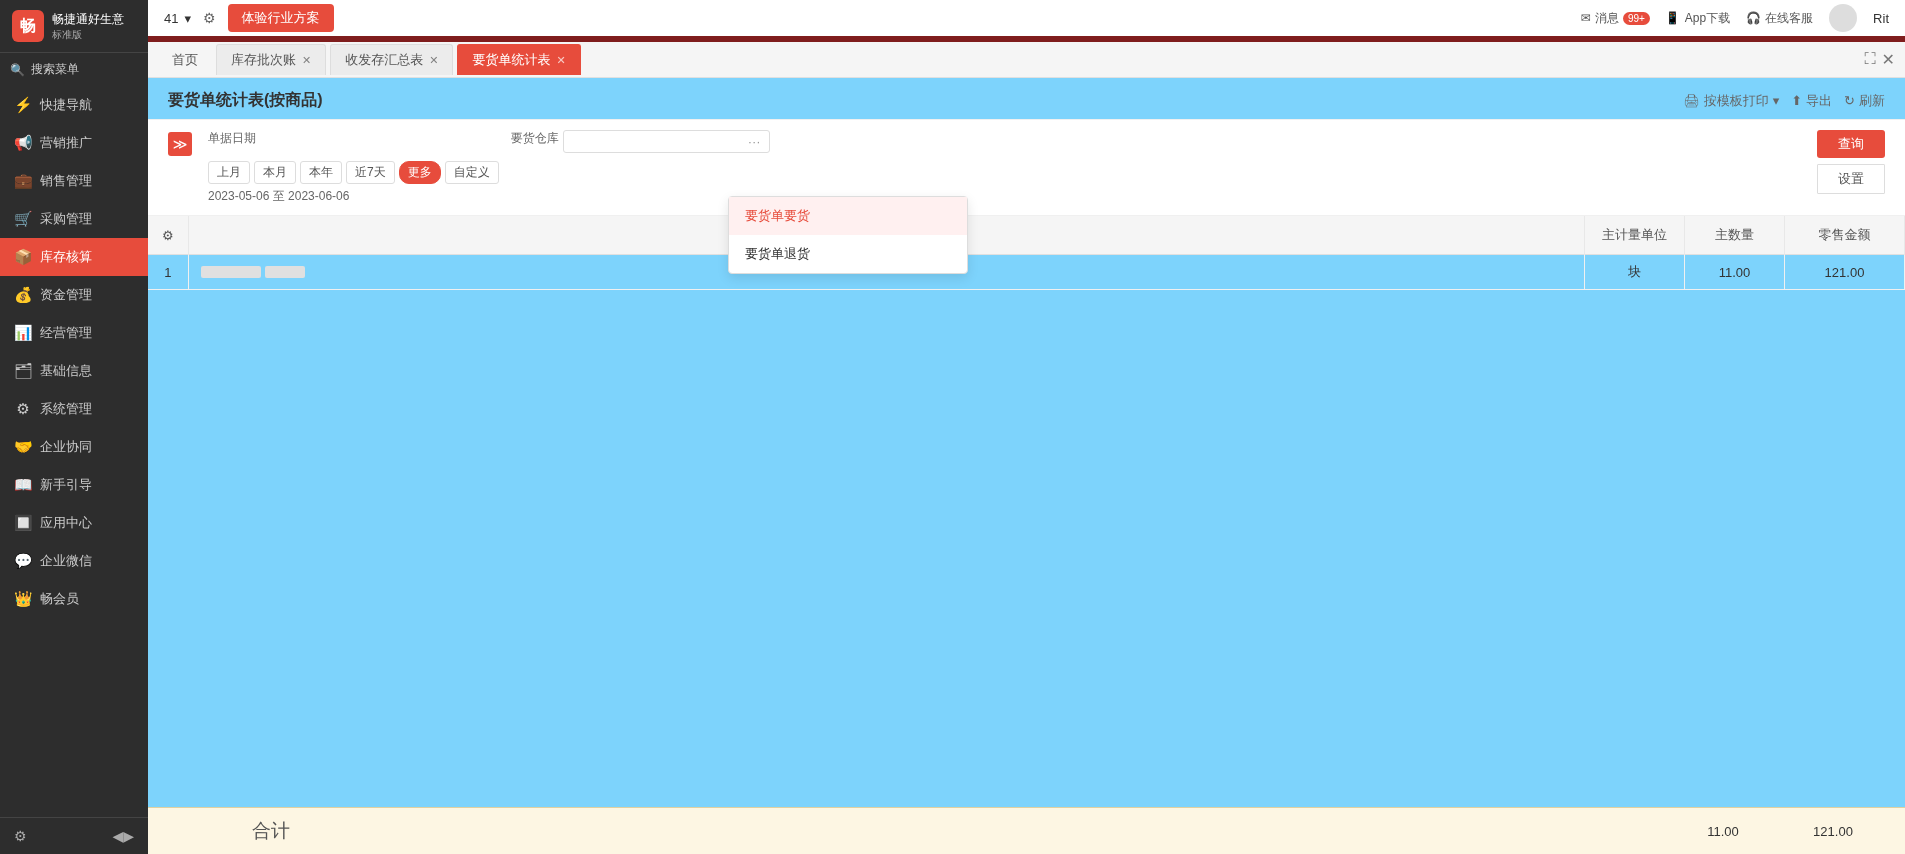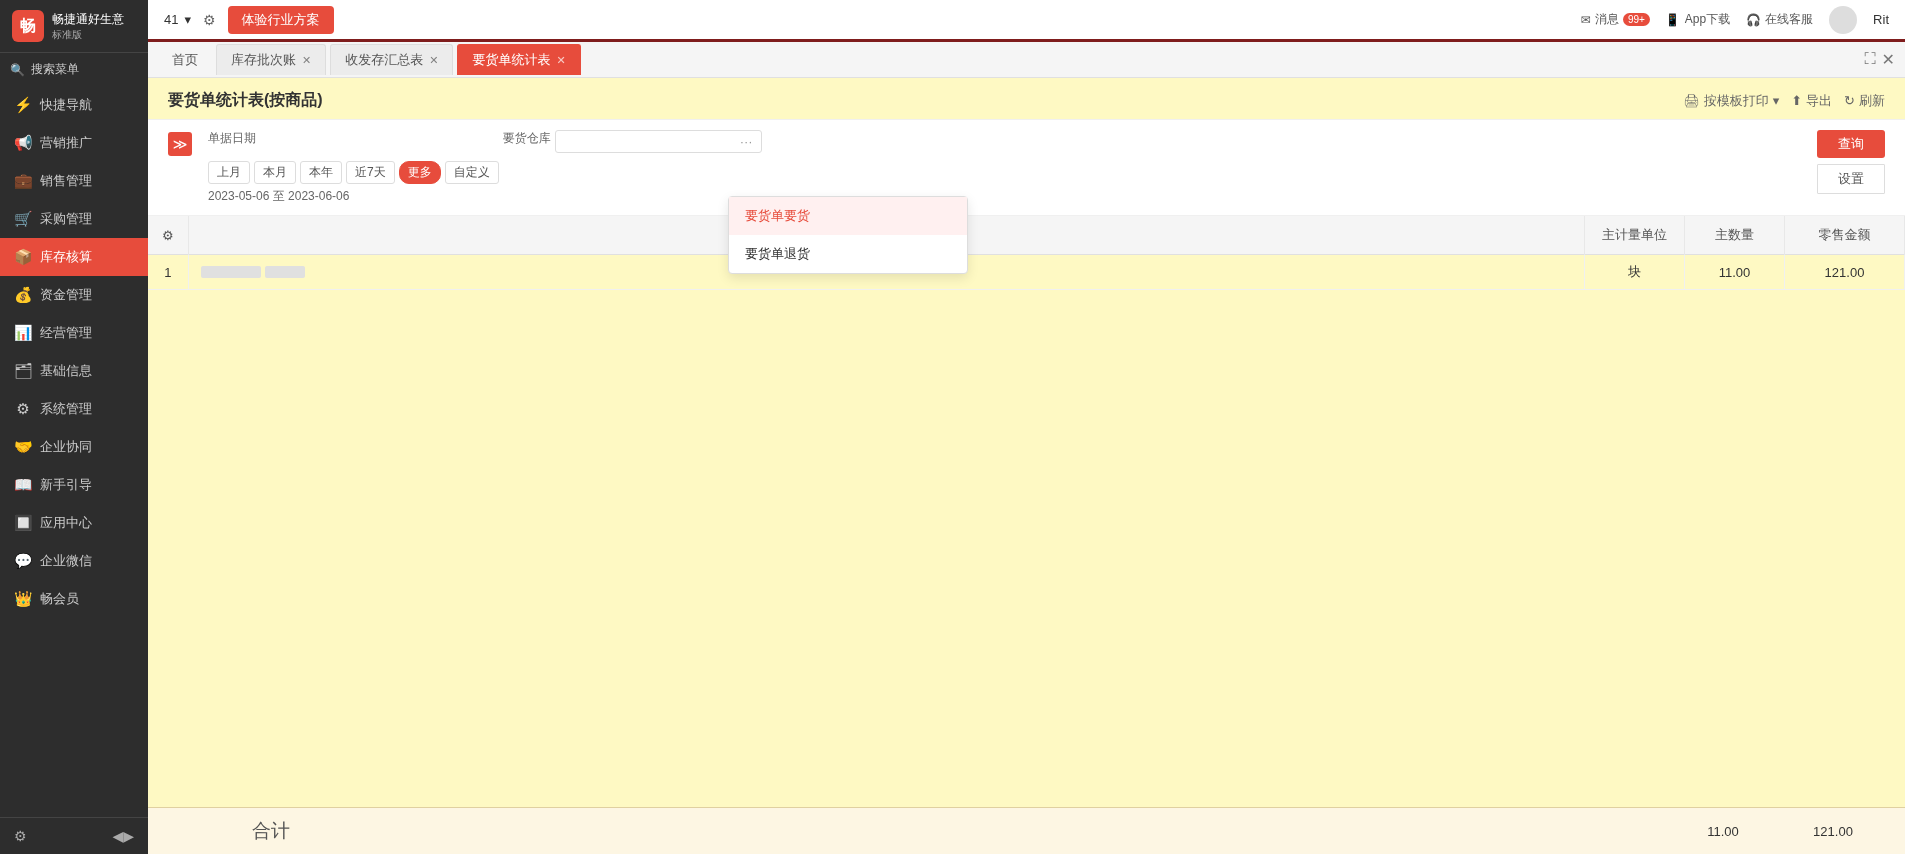--- a/index.html
+++ b/index.html
@@ -75,21 +75,21 @@
       overflow: hidden;
     }
 
     
     .topbar {
       height: 42px;
       background: #fff;
       display: flex;
       align-items: center;
       padding: 0 16px;
-      border-bottom: 3px solid #7f1d1d;
+      border-bottom: 6px solid #7f1d1d;
       justify-content: space-between;
     }
     .topbar-left { display: flex; align-items: center; gap: 12px; }
     .company-selector {
       display: flex;
       align-items: center;
       gap: 6px;
       font-size: 13px;
       color: #333;
       cursor: pointer;
@@ -151,21 +151,21 @@
     .tab-item .tab-close { font-size: 11px; opacity: 0.7; }
     .tab-home { background: transparent; border: none; color: #555; }
     .tabs-controls { margin-left: auto; display: flex; gap: 6px; font-size: 16px; color: #777; cursor: pointer; }
 
     
     .content {
       flex: 1;
       display: flex;
       flex-direction: column;
       overflow: hidden;
-      background: #fef9c3;
+      background: #7dd3fc;
     }
 
     
     .page-header {
       display: flex;
       align-items: center;
       justify-content: space-between;
       padding: 12px 20px 8px;
       border-bottom: 1px solid #f0f0f0;
     }
@@ -189,21 +189,21 @@
       background: #e74c3c;
       color: #fff;
       display: flex;
       align-items: center;
       justify-content: center;
       border-radius: 3px;
       cursor: pointer;
       font-size: 14px;
       margin-top: 2px;
     }
-    .filter-row { display: flex; align-items: flex-start; gap: 4px; flex-wrap: wrap; flex: 1; }
+    .filter-row { display: flex; align-items: flex-start; gap: 12px; flex-wrap: wrap; flex: 1; }
     .filter-group { display: flex; flex-direction: column; gap: 4px; }
     .filter-label { font-size: 12px; color: #666; }
     .filter-date-row { display: flex; align-items: flex-start; gap: 6px; font-size: 13px; margin-top: 10px; }
     .filter-quick-btns { display: flex; gap: 4px; }
     .fqb {
       padding: 2px 8px;
       font-size: 12px;
       border: 1px solid #ddd;
       border-radius: 3px;
       cursor: pointer;

